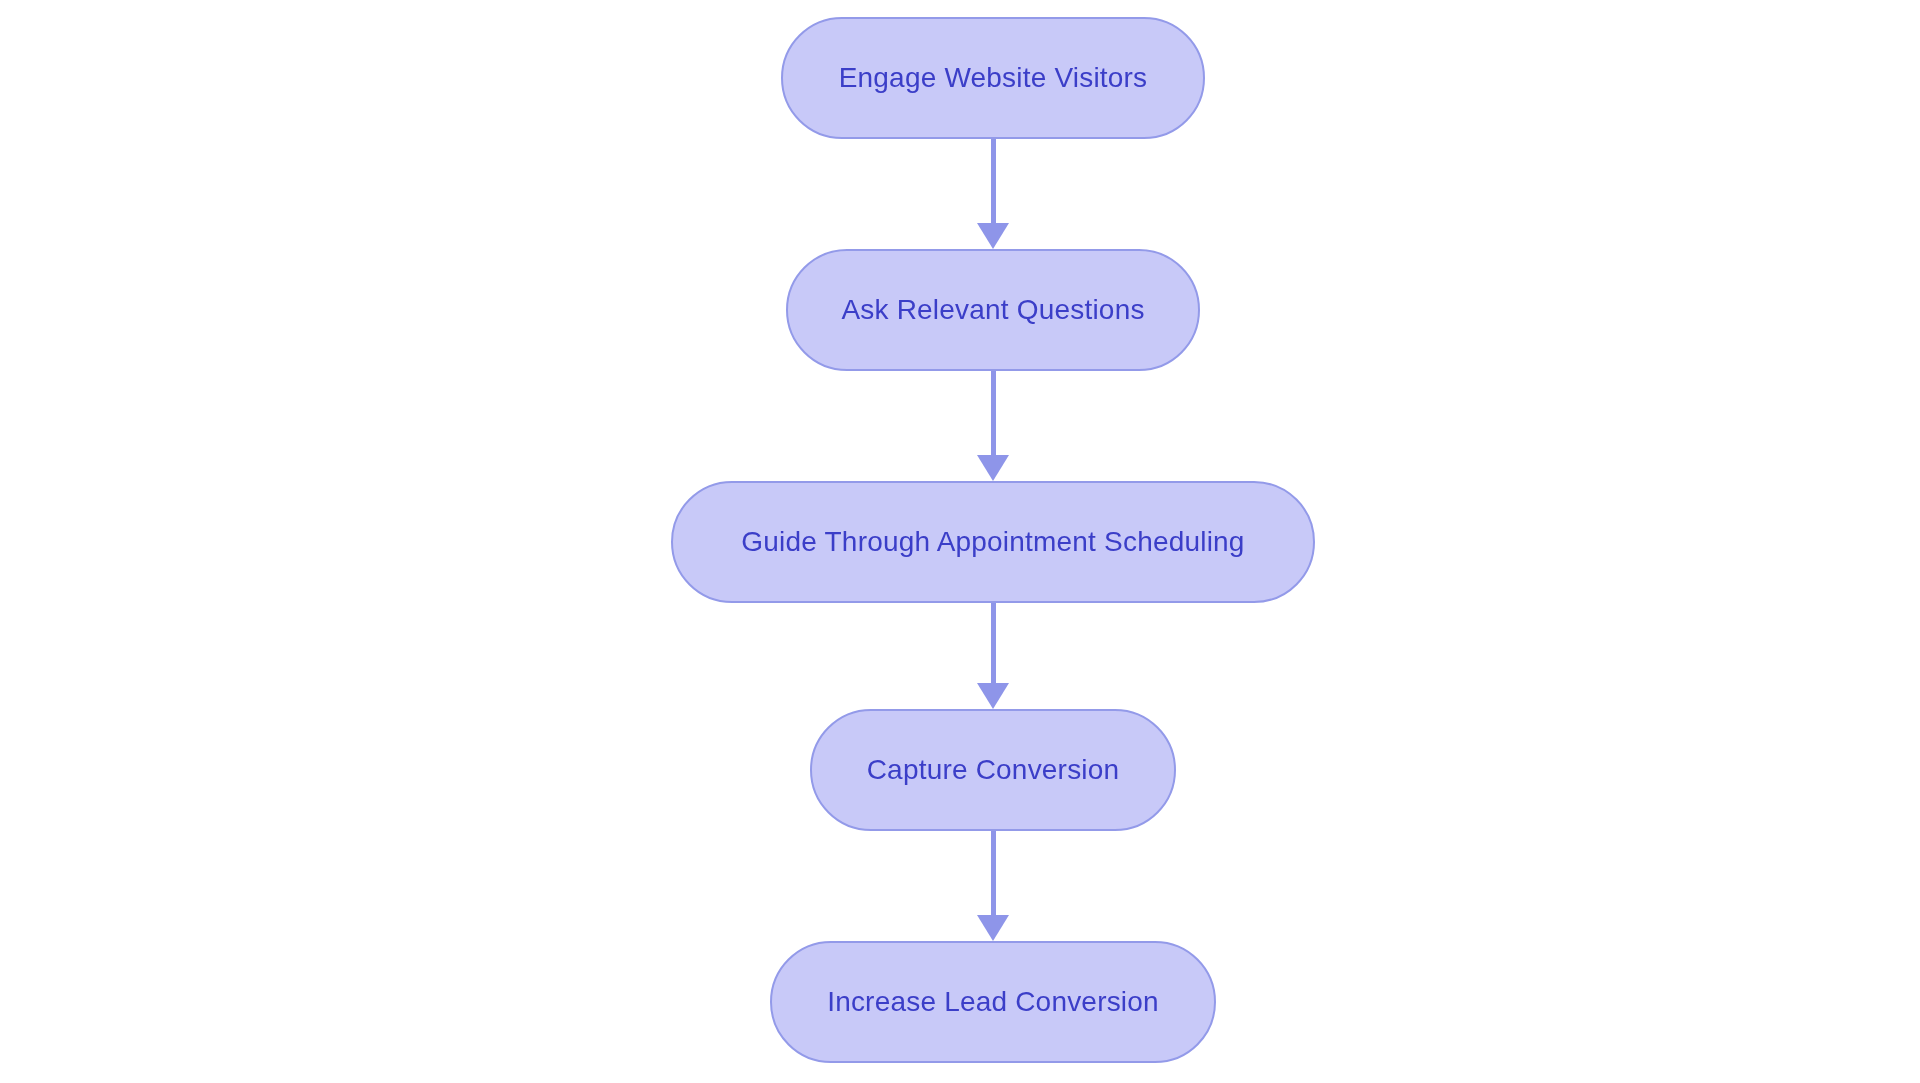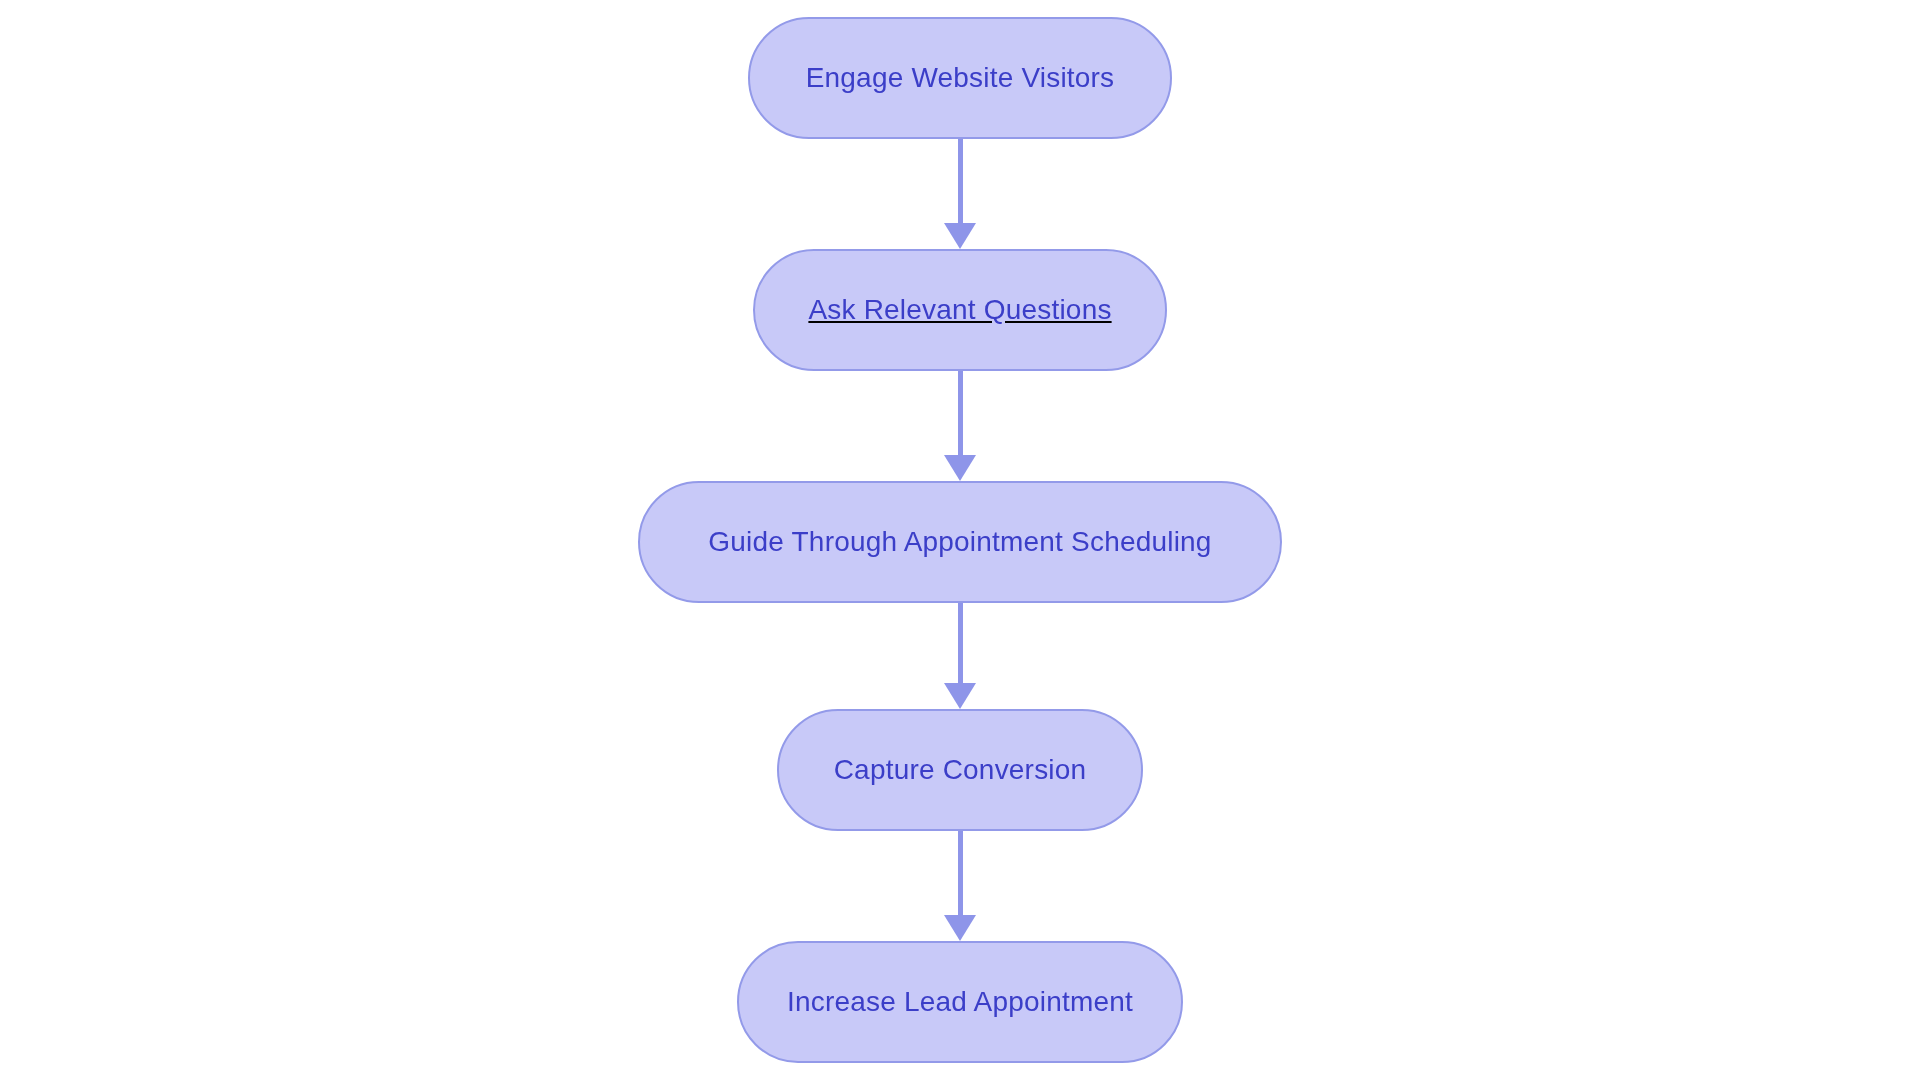--- a/index.html
+++ b/index.html
@@ -6,39 +6,40 @@
   html, body {
     width: 1920px; height: 1083px;
     background: #ffffff;
     font-family: "Liberation Sans", sans-serif;
   }
   .canvas {
     position: relative;
     width: 1768px; height: 1083px;
     background: var(--background, #ffffff);
     overflow: hidden;
+    margin-left: 33px;
   }
   .node {
     position: absolute;
     height: 122px;
     border-radius: 61px;
     background: var(--node-fill, #c8c9f8);
     border: 2px solid var(--node-border, #939ae9);
     display: flex;
     align-items: center;
     justify-content: center;
   }
   .node-label {
     font-size: 28px;
     color: var(--node-text, #3b3ec8);
     letter-spacing: 0.2px;
     white-space: nowrap;
   }
   .n1 { left: 748px; top: 17px;  width: 424px; }
-  .n2 { left: 753px; top: 249px; width: 414px; text-decoration: underline; }
+  .n2 { left: 753px; top: 249px; width: 414px; }
   .n3 { left: 638px; top: 481px; width: 644px; align-items: center; }
   .n4 { left: 777px; top: 709px; width: 366px; }
   .n5 { left: 737px; top: 941px; width: 446px; }
 
   .arrow {
     position: absolute;
     left: 944px;            
     width: 32px;
     display: flex;
     flex-direction: column;
@@ -95,16 +96,16 @@
   <div class="node n4">
     <span class="node-label">Capture Conversion</span>
   </div>
 
   <div class="arrow a4">
     <div class="arrow-line"></div>
     <div class="arrow-head"></div>
   </div>
 
   <div class="node n5">
-    <span class="node-label">Increase Lead Appointment</span>
+    <span class="node-label">Increase Lead Conversion</span>
   </div>
 
 </div>
 
 </body></html>

